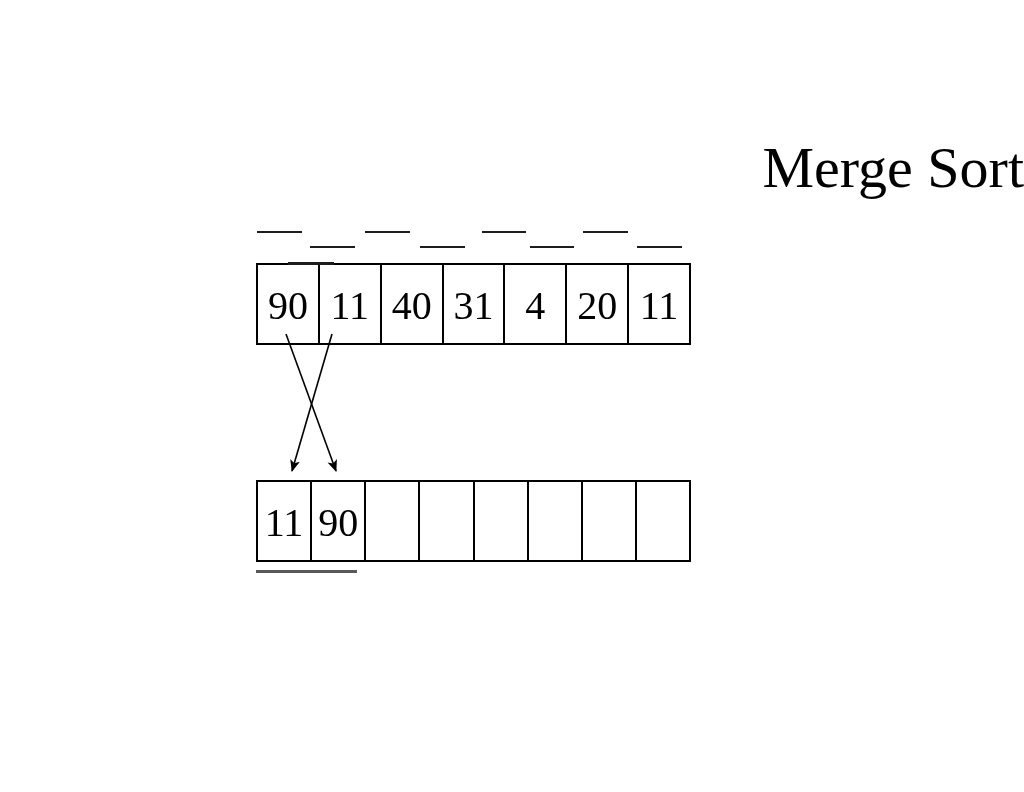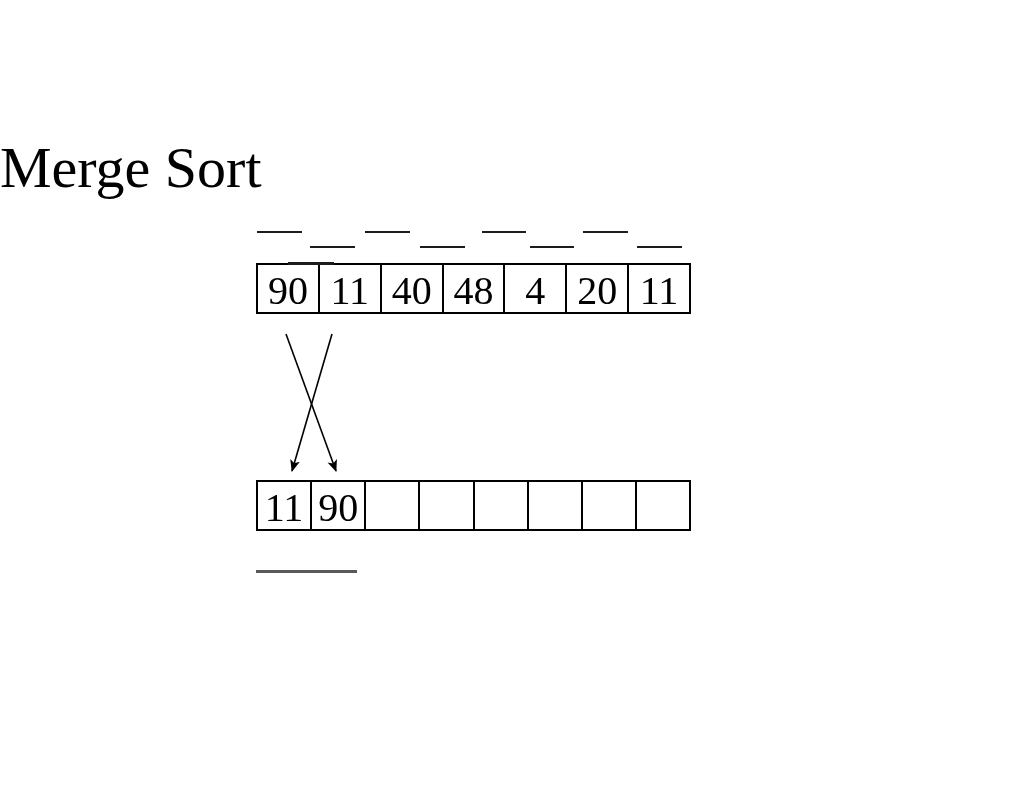--- a/index.html
+++ b/index.html
@@ -10,40 +10,40 @@
     background: #ffffff;
     font-family: "Liberation Serif", serif;
     overflow: hidden;
   }
   .title {
     position: absolute;
     left: 0;
     top: 134px;
     width: 1024px;
     margin: 0;
-    text-align: left;
+    text-align: right;
     font-size: 58px;
     font-weight: 400;
     color: #000000;
     letter-spacing: 0px;
   }
   .dash {
     position: absolute;
     height: 2px;
     width: 45px;
     background: #1c1c1c;
   }
   .dash.row-a { top: 231px; }
   .dash.row-b { top: 246px; }
   .dash.merged { top: 262px; height: 3px; width: 46px; z-index: 3; }
   .array {
     position: absolute;
     left: 256px;
     width: 435px;
-    height: 51px;
+    height: 82px;
     display: flex;
     border: 2px solid #000000;
     box-sizing: border-box;
     background: #ffffff;
   }
   .top-array { top: 263px; }
   .bottom-array { top: 480px; }
   .cell {
     flex: 1;
     display: flex;
@@ -90,21 +90,21 @@
   <div class="dash row-b" style="left:530px; width:44px"></div>
   <div class="dash row-a" style="left:583px"></div>
   <div class="dash row-b" style="left:637px"></div>
 
   <div class="dash merged" style="left:288px"></div>
 
   <div class="array top-array">
     <div class="cell">90</div>
     <div class="cell">11</div>
     <div class="cell">40</div>
-    <div class="cell">48</div>
+    <div class="cell">31</div>
     <div class="cell">4</div>
     <div class="cell">20</div>
     <div class="cell">11</div>
   </div>
 
   <svg class="arrows-layer" viewBox="0 0 1024 792">
     <defs>
       <marker id="ah" markerUnits="userSpaceOnUse" markerWidth="13" markerHeight="11" refX="11" refY="5" orient="auto">
         <path d="M0,0 L12,5 L0,10 L3,5 Z" fill="#000000"></path>
       </marker>

